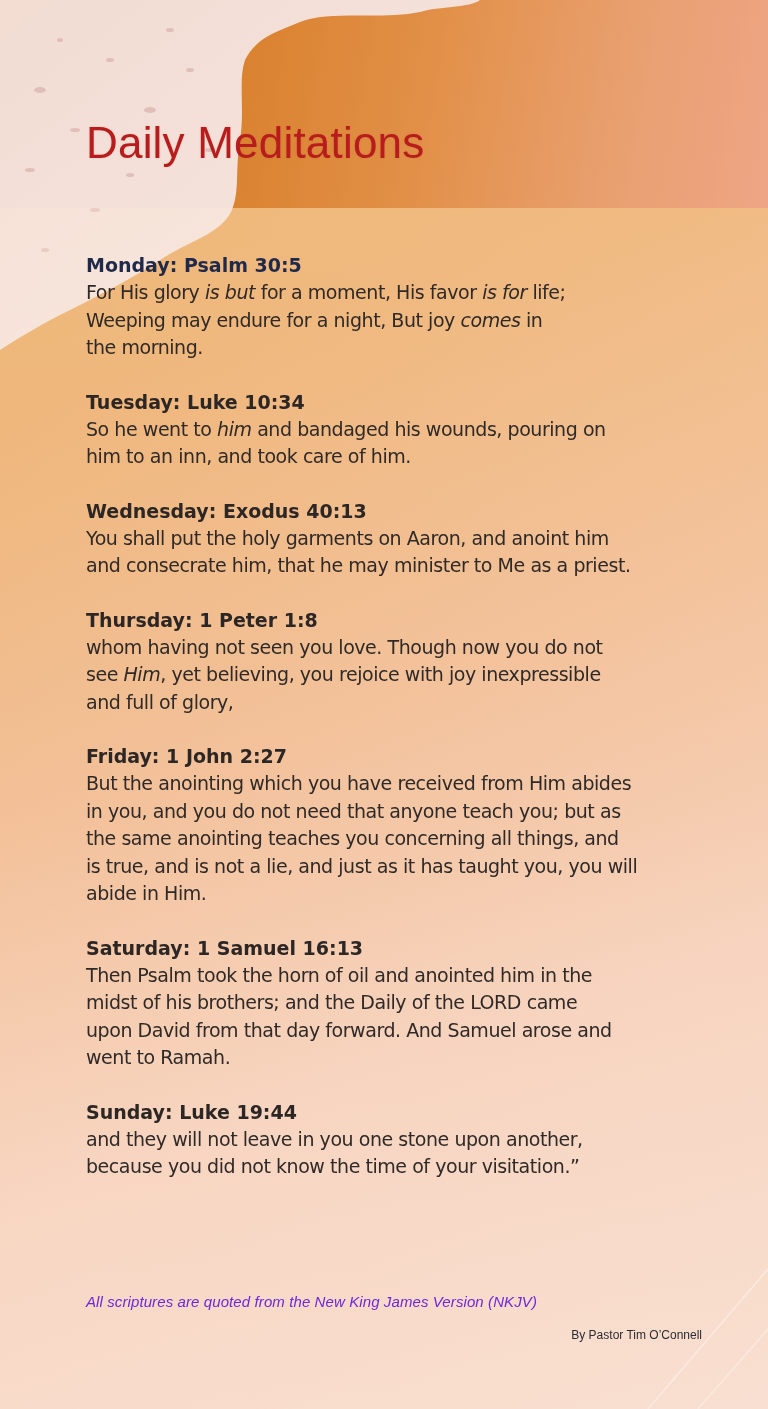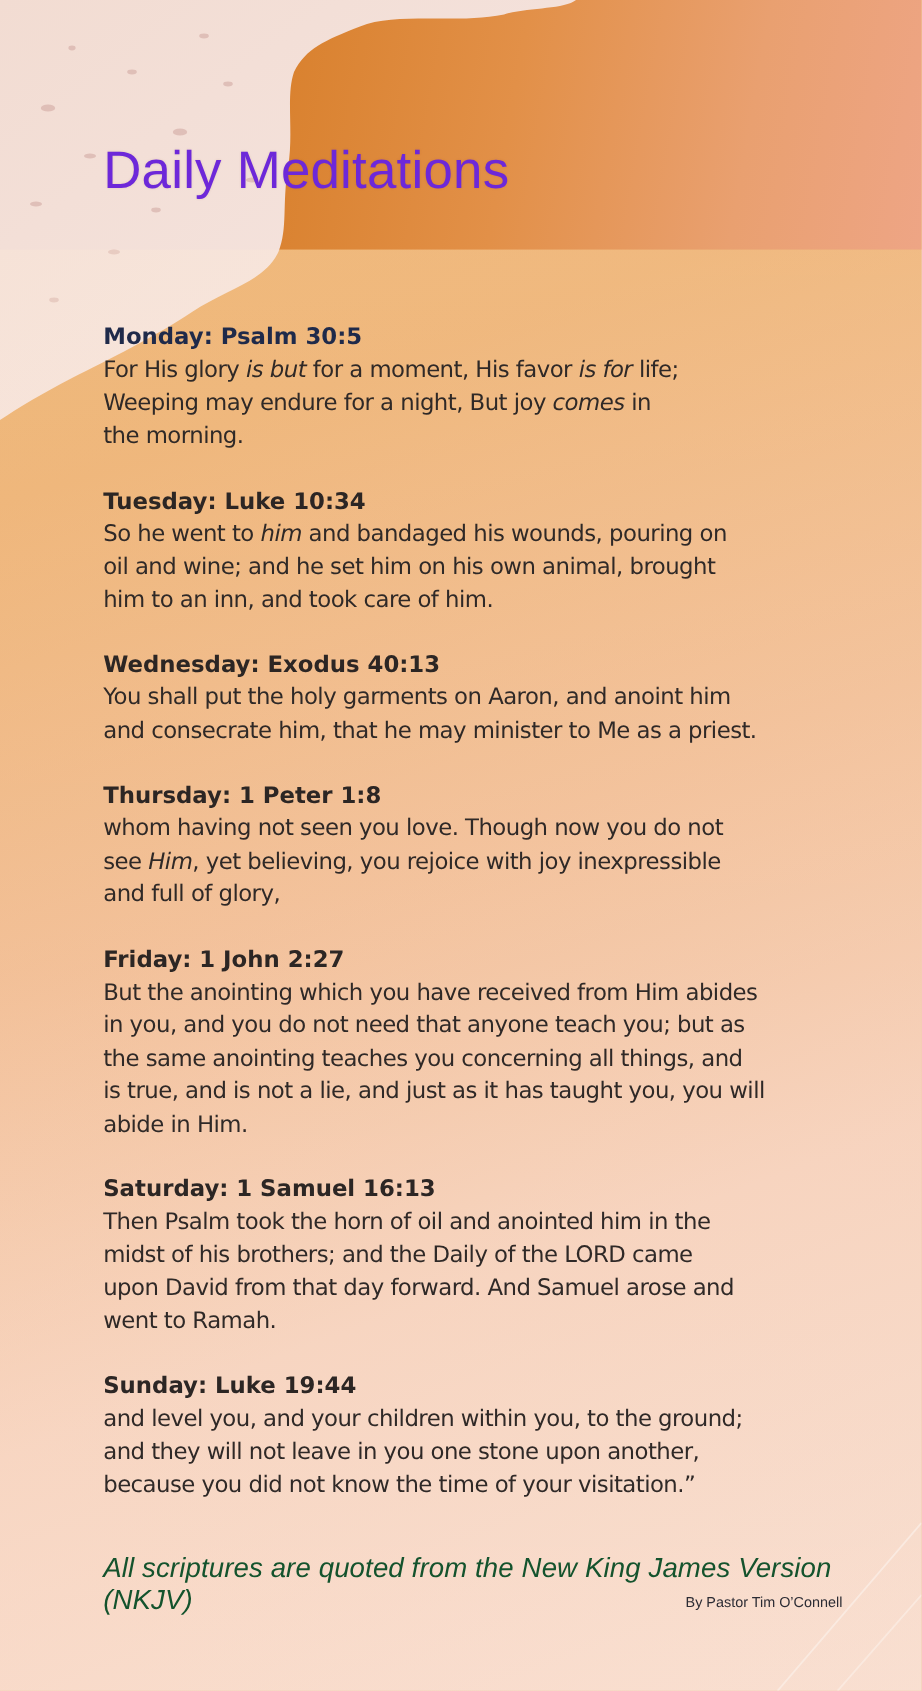--- a/index.html
+++ b/index.html
@@ -28,27 +28,27 @@
       background: linear-gradient(180deg, rgba(255,235,215,0.28) 0%, rgba(255,235,220,0.18) 50%, rgba(255,240,230,0.3) 100%);
     }
     .streaks {
       position: absolute; right: 0; bottom: 0; width: 180px; height: 200px;
     }
     
     .page-title {
       position: absolute; left: 86px; top: 118px;
       font-family: "Liberation Sans", sans-serif;
       font-size: 44px; font-weight: 400;
-      color: #6d28d9;
+      color: #b91c1c;
       letter-spacing: 0.2px;
       text-shadow: 0 0 2px rgba(120,60,20,0.15);
     }
     
     .entries {
-      position: absolute; left: 86px; top: 268px; width: 640px;
+      position: absolute; left: 86px; top: 252px; width: 640px;
     }
     .entry { margin-bottom: 27px; }
     .entry .heading {
       font-family: "DejaVu Sans", sans-serif;
       font-weight: bold;
       font-size: 19px;
       line-height: 27px;
       color: #2c2624;
     }
     .entry .heading.first { color: #1f2a4a; }
@@ -57,21 +57,21 @@
       font-size: 19px;
       line-height: 27.5px;
       color: #2f2927;
       letter-spacing: -0.45px;
       white-space: pre-line;
     }
     .entry .verse em { }
     .footer-note {
       position: absolute; left: 86px; top: 1293px; width: 620px;
       font-family: "Liberation Sans", sans-serif;
-      font-size: 23px; color: #14532d;
+      font-size: 15px; color: #6d28d9;
       letter-spacing: 0.1px;
     }
     .footer-author {
       position: absolute; right: 66px; top: 1328px;
       font-family: "Liberation Sans", sans-serif;
       font-size: 12px; color: #2b2b33;
     }
   </style>
 </head>
 <body>
@@ -110,38 +110,38 @@
 
 <h1 class="page-title">Daily Meditations</h1>
 
 <div class="entries">
   <div class="entry">
     <div class="heading first">Monday: Psalm 30:5</div>
     <div class="verse"><div><span>For His glory </span><em>is but</em><span> for a moment, His favor </span><em>is for</em><span> life;</span></div><div><span>Weeping may endure for a night, But joy </span><em>comes</em><span> in</span></div><div><span>the morning.</span></div></div>
   </div>
   <div class="entry">
     <div class="heading">Tuesday: Luke 10:34</div>
-    <div class="verse"><div><span>So he went to </span><em>him</em><span> and bandaged his wounds, pouring on</span></div><div><span>oil and wine; and he set him on his own animal, brought</span></div><div><span>him to an inn, and took care of him.</span></div></div>
+    <div class="verse"><div><span>So he went to </span><em>him</em><span> and bandaged his wounds, pouring on</span></div><div><span>him to an inn, and took care of him.</span></div></div>
   </div>
   <div class="entry">
     <div class="heading">Wednesday: Exodus 40:13</div>
     <div class="verse"><div><span>You shall put the holy garments on Aaron, and anoint him</span></div><div><span>and consecrate him, that he may minister to Me as a priest.</span></div></div>
   </div>
   <div class="entry">
     <div class="heading">Thursday: 1 Peter 1:8</div>
     <div class="verse"><div><span>whom having not seen you love. Though now you do not</span></div><div><span>see </span><em>Him</em><span>, yet believing, you rejoice with joy inexpressible</span></div><div><span>and full of glory,</span></div></div>
   </div>
   <div class="entry">
     <div class="heading">Friday: 1 John 2:27</div>
     <div class="verse"><div><span>But the anointing which you have received from Him abides</span></div><div><span>in you, and you do not need that anyone teach you; but as</span></div><div><span>the same anointing teaches you concerning all things, and</span></div><div><span>is true, and is not a lie, and just as it has taught you, you will</span></div><div><span>abide in Him.</span></div></div>
   </div>
   <div class="entry">
     <div class="heading">Saturday: 1 Samuel 16:13</div>
     <div class="verse"><div><span>Then Psalm took the horn of oil and anointed him in the</span></div><div><span>midst of his brothers; and the Daily of the LORD came</span></div><div><span>upon David from that day forward. And Samuel arose and</span></div><div><span>went to Ramah.</span></div></div>
   </div>
   <div class="entry">
     <div class="heading">Sunday: Luke 19:44</div>
-    <div class="verse"><div><span>and level you, and your children within you, to the ground;</span></div><div><span>and they will not leave in you one stone upon another,</span></div><div><span>because you did not know the time of your visitation.”</span></div></div>
+    <div class="verse"><div><span>and they will not leave in you one stone upon another,</span></div><div><span>because you did not know the time of your visitation.”</span></div></div>
   </div>
 </div>
 
 <div class="footer-note" style="font-style: italic;">All scriptures are quoted from the New King James Version (NKJV)</div>
 <div class="footer-author">By Pastor Tim O’Connell</div>
 
 </body></html>

